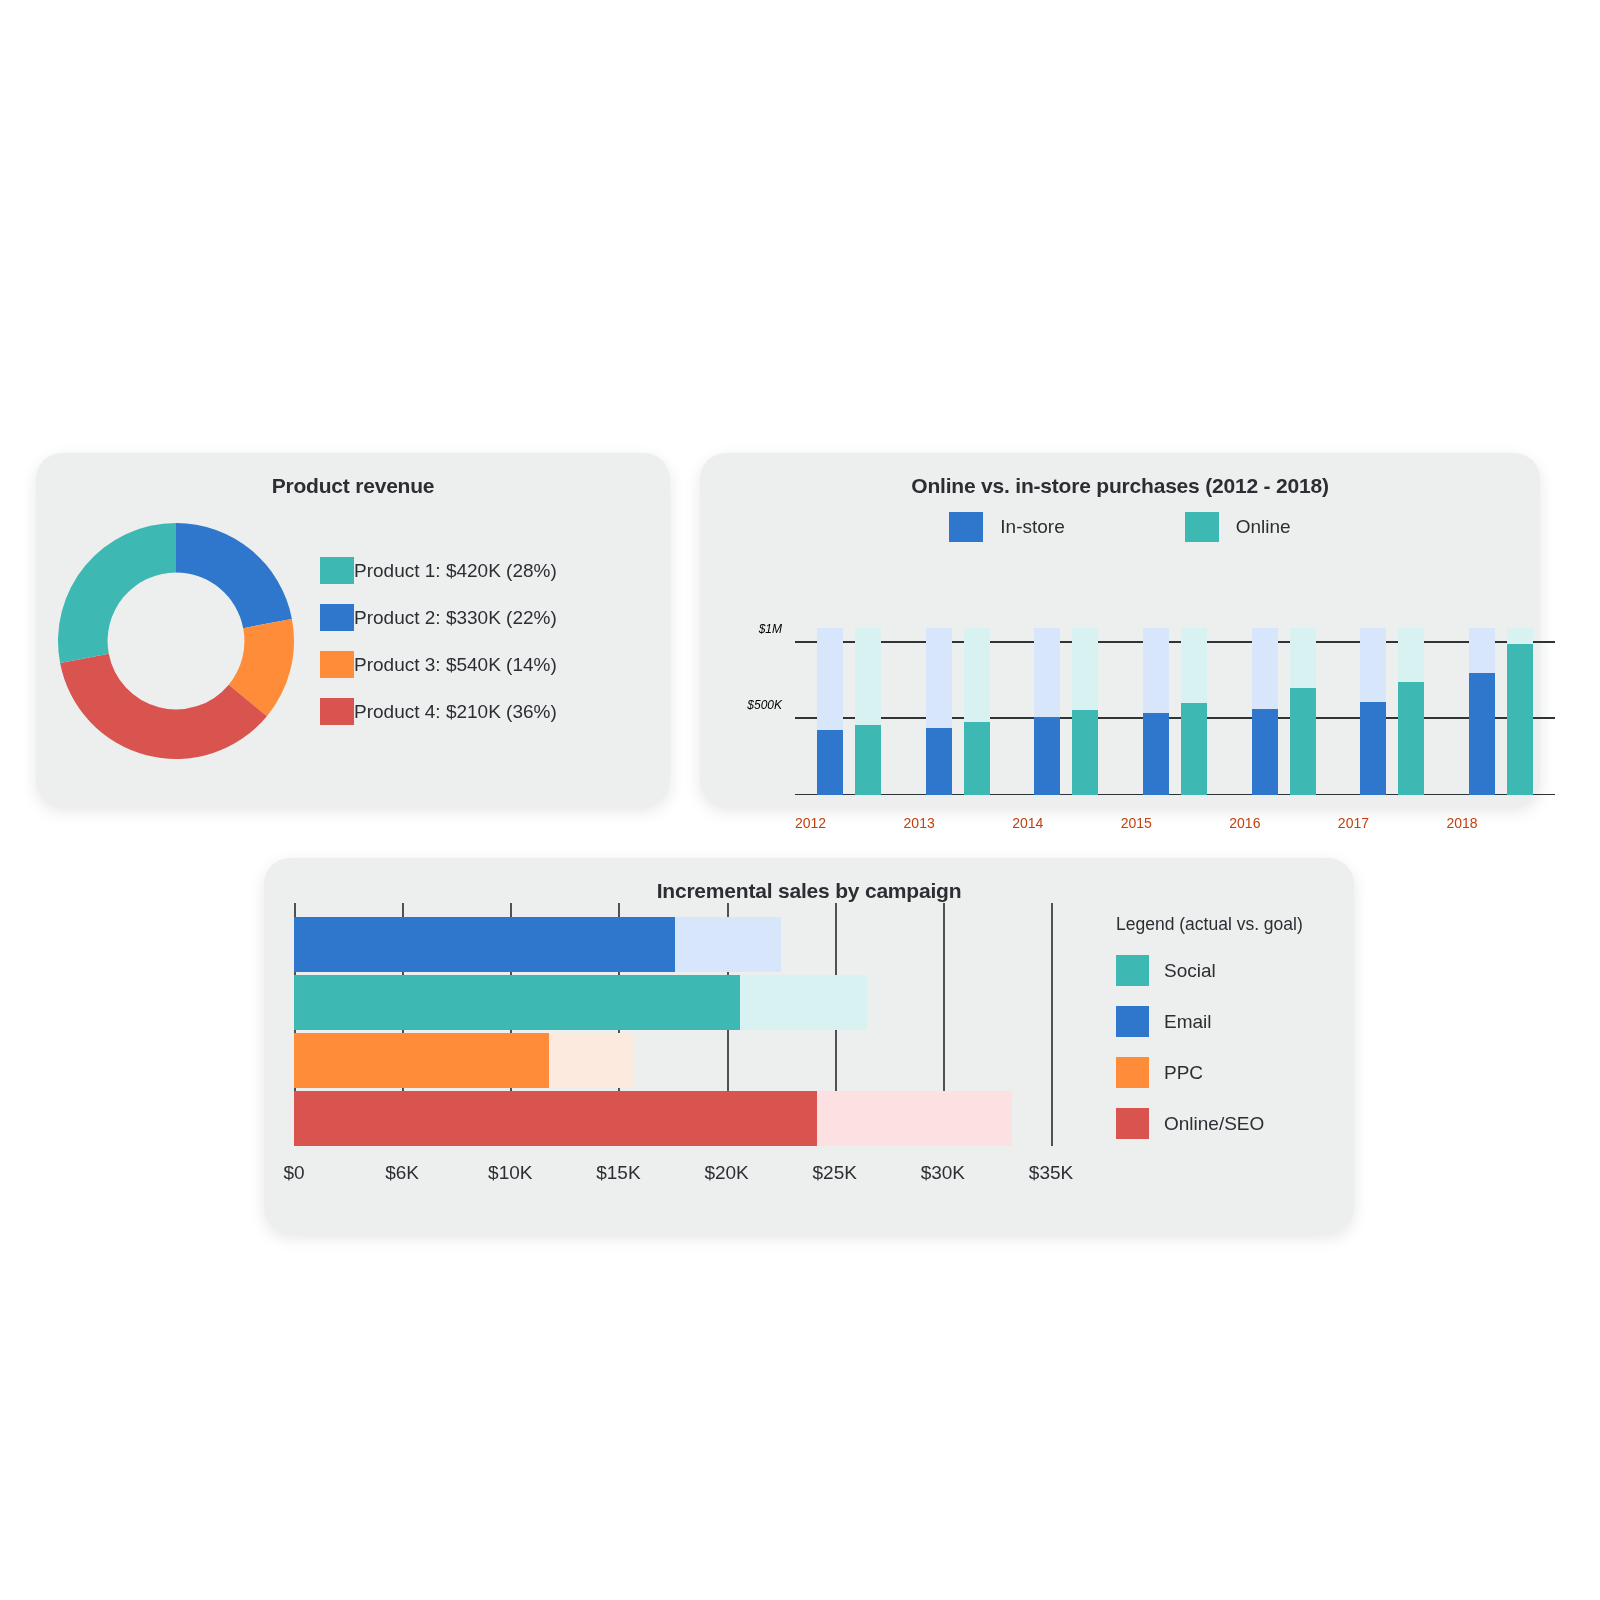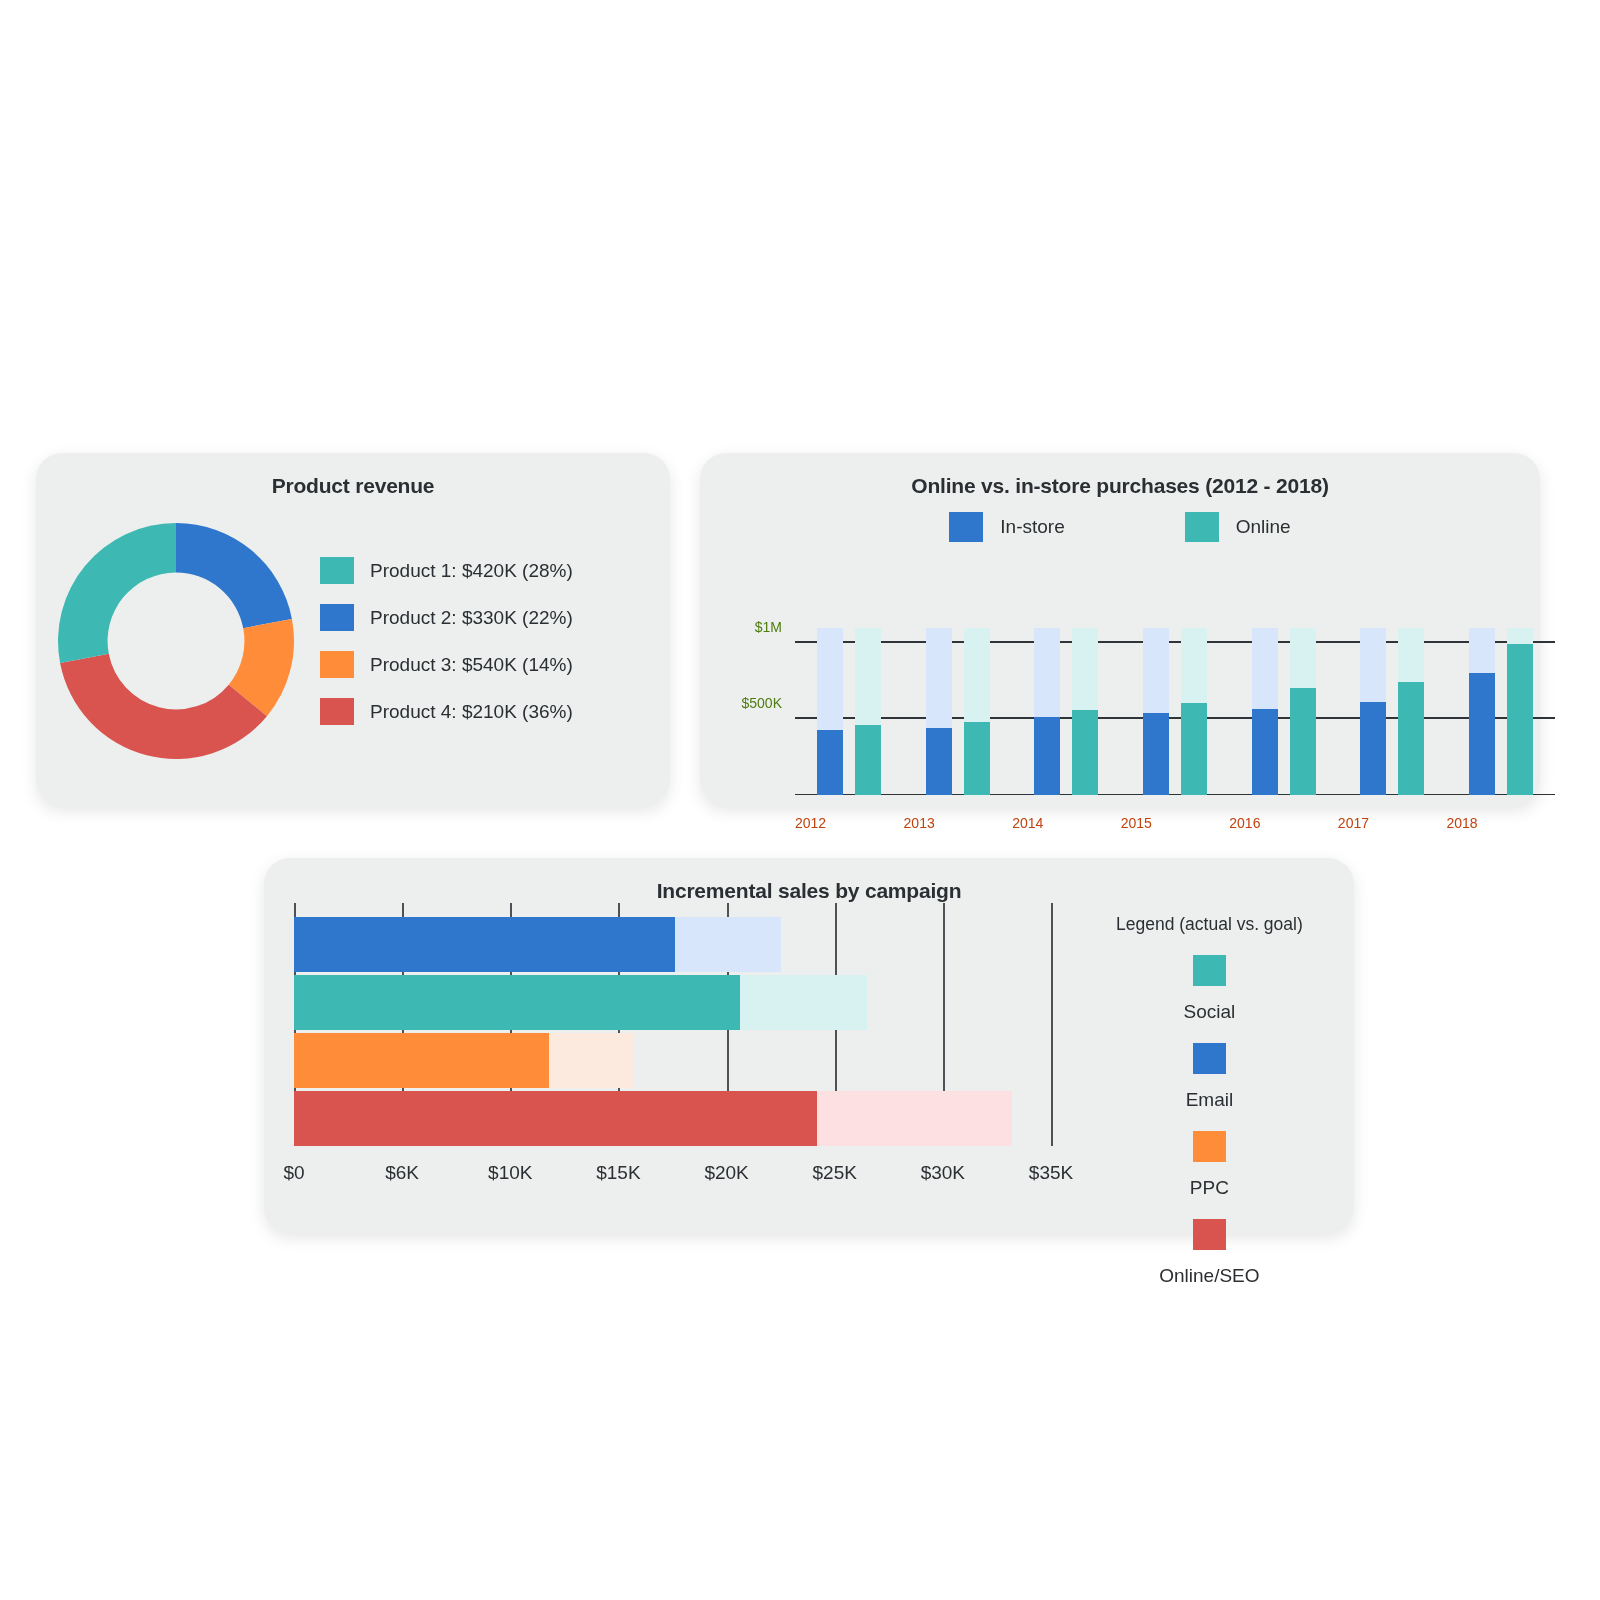--- a/index.html
+++ b/index.html
@@ -40,56 +40,56 @@
 
   .card-title {
     text-align: center; font-size: 21px; font-weight: bold;
     color: #2b2f33; padding-top: 21px; letter-spacing: -0.2px;
   }
 
   
   .donut-body { display: flex; align-items: center; padding: 18px 0 0 0; }
   .donut-wrap { width: 280px; display: flex; justify-content: center; }
   .donut-legend { display: flex; flex-direction: column; gap: 20px; padding-left: 4px; }
-  .legend-row { display: flex; align-items: center; gap: 16px; }
+  .legend-row { display: flex; align-items: center; }
   .legend-swatch { width: 34px; height: 27px; flex: none; }
   .legend-text { font-size: 19px; color: #2b2f33; white-space: nowrap; }
 
   
   .bar-legend {
     display: flex; justify-content: center; gap: 120px;
     margin-top: 14px; align-items: center;
   }
   .bar-legend .legend-row { gap: 17px; }
   .bar-legend .legend-swatch { width: 34px; height: 30px; }
   .bar-legend .legend-text { font-size: 19px; }
   .bars-plot { position: relative; margin: 18px 0 0 0; height: 235px; }
   .ylabel {
     position: absolute; right: 100%; transform: translateY(-50%);
-    font-size: 14px; color: #4d7c0f; white-space: nowrap; padding-right: 13px;
+    font-size: 12px; color: #000000; white-space: nowrap; padding-right: 13px; font-style: italic;
   }
   .gridline { position: absolute; height: 1.5px; background: #2f3438; }
   .baseline { position: absolute; height: 1.5px; background: #2f3438; }
   .bar-col { position: absolute; bottom: 0; }
   .bar-goal { position: absolute; bottom: 0; width: 100%; }
   .bar-actual { position: absolute; bottom: 0; width: 100%; }
   .xlabel {
     position: absolute; text-align: left; font-size: 14px; color: #c2410c;
   }
 
   
   .bullet-plot { position: relative; }
   .btick { position: absolute; width: 2px; background: #4d5256; }
   .brow { position: absolute; }
   .brow-goal { position: absolute; left: 0; top: 0; height: 100%; }
   .brow-actual { position: absolute; left: 0; top: 0; height: 100%; }
   .bxlabel { position: absolute; font-size: 19px; color: #2b2f33; text-align: center; }
   .bullet-legend { position: absolute; text-align: right; }
   .bullet-legend-title { font-size: 17.5px; color: #2b2f33; white-space: nowrap; }
-  .bullet-legend .legend-row { gap: 15px; margin-top: 20px; flex-direction: column; }
+  .bullet-legend .legend-row { gap: 15px; margin-top: 20px; }
   .bullet-legend .legend-swatch { width: 33px; height: 31px; }
   .bullet-legend .legend-text { font-size: 19px; }
 </style>
 </head>
 <body>
 
 <div class="page">
 
 
   <div class="card" id="card-donut">

